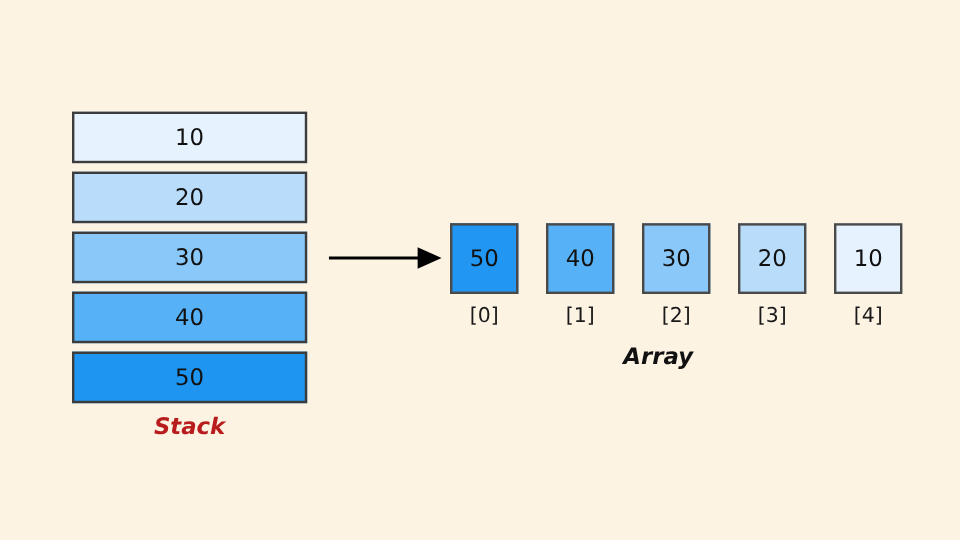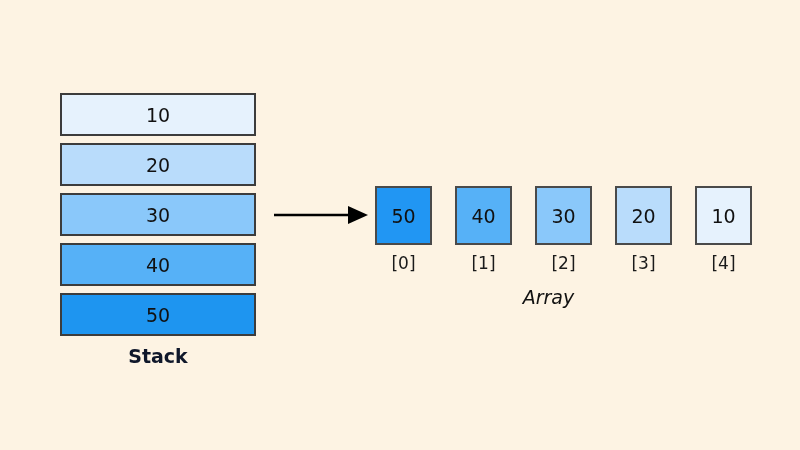--- a/index.html
+++ b/index.html
@@ -60,23 +60,24 @@
     color: #111111;
     font-family: "DejaVu Sans", sans-serif;
   }
   #stack-label {
     position: absolute;
     left: 60px;
     top: 345px;
     width: 196px;
     text-align: center;
     font-family: "DejaVu Sans", sans-serif;
+    font-style: italic;
     font-weight: bold;
     font-size: 19px;
-    color: #0f172a;
+    color: #b91c1c;
   }
 
   
   #arrow {
     position: absolute;
     left: 274px;
     top: 203px;
     width: 94px;
     height: 24px;
   }
@@ -112,21 +113,21 @@
     font-family: "DejaVu Sans", sans-serif;
   }
   #array-label {
     position: absolute;
     left: 375px;
     top: 286px;
     width: 347px;
     text-align: center;
     font-family: "DejaVu Sans", sans-serif;
     font-style: italic;
-    font-weight: normal;
+    font-weight: bold;
     font-size: 19px;
     color: #111111;
   }
 </style>
 </head>
 <body style="background: rgb(253, 243, 227);">
 
 <div id="logo">
   <div class="logo-top">ER</div>
   <div class="logo-bottom">cs</div>

